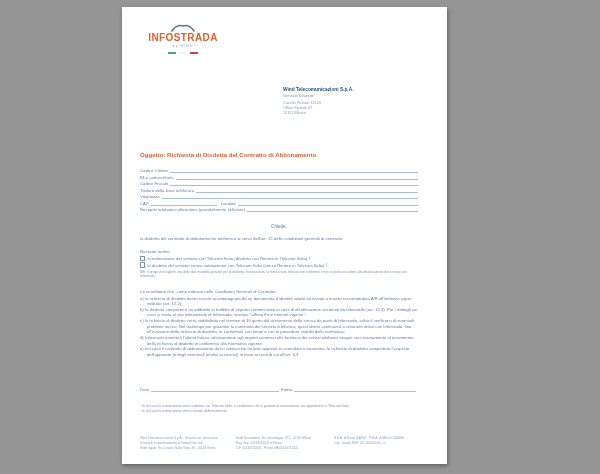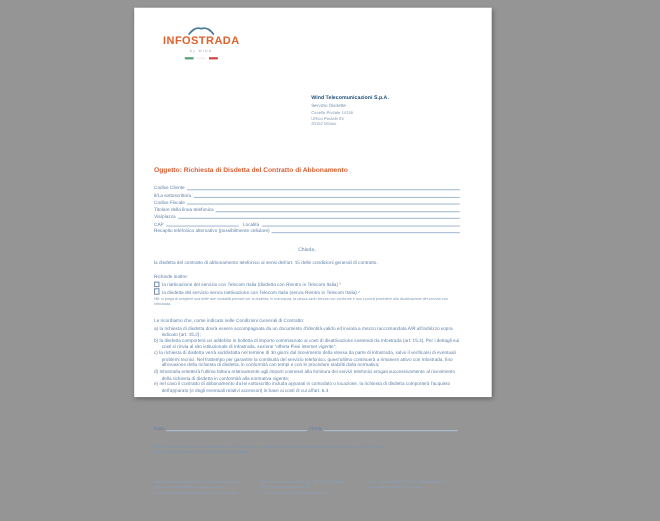--- a/index.html
+++ b/index.html
@@ -4,21 +4,21 @@
 <style>
   html,body{margin:0;padding:0;}
   body{
     width:600px;height:474px;
     background:#959595;
     font-family:"Liberation Sans", sans-serif;
     position:relative;overflow:hidden;
     -webkit-font-smoothing:antialiased;
   }
   .paper{
-    position:absolute;left:122px;top:7px;width:325px;height:354px;
+    position:absolute;left:122px;top:7px;width:325px;height:457px;
     background:#ffffff;
     box-shadow:1px 2px 4px rgba(0,0,0,0.35);
   }
   
   .logo{position:absolute;left:18px;top:16px;width:86px;text-align:center;}
   .swoosh{display:block;margin:0 auto 1px auto;}
   .brand{font-size:10px;font-weight:bold;color:#e0622f;letter-spacing:0.4px;line-height:10px;}
   .byline{font-size:3px;color:#8a9bb0;letter-spacing:1.2px;margin-top:1px;}
   .tricolor{margin-top:4px;display:flex;justify-content:center;gap:3px;}
   .tricolor i{display:block;width:8px;height:1.5px;}

